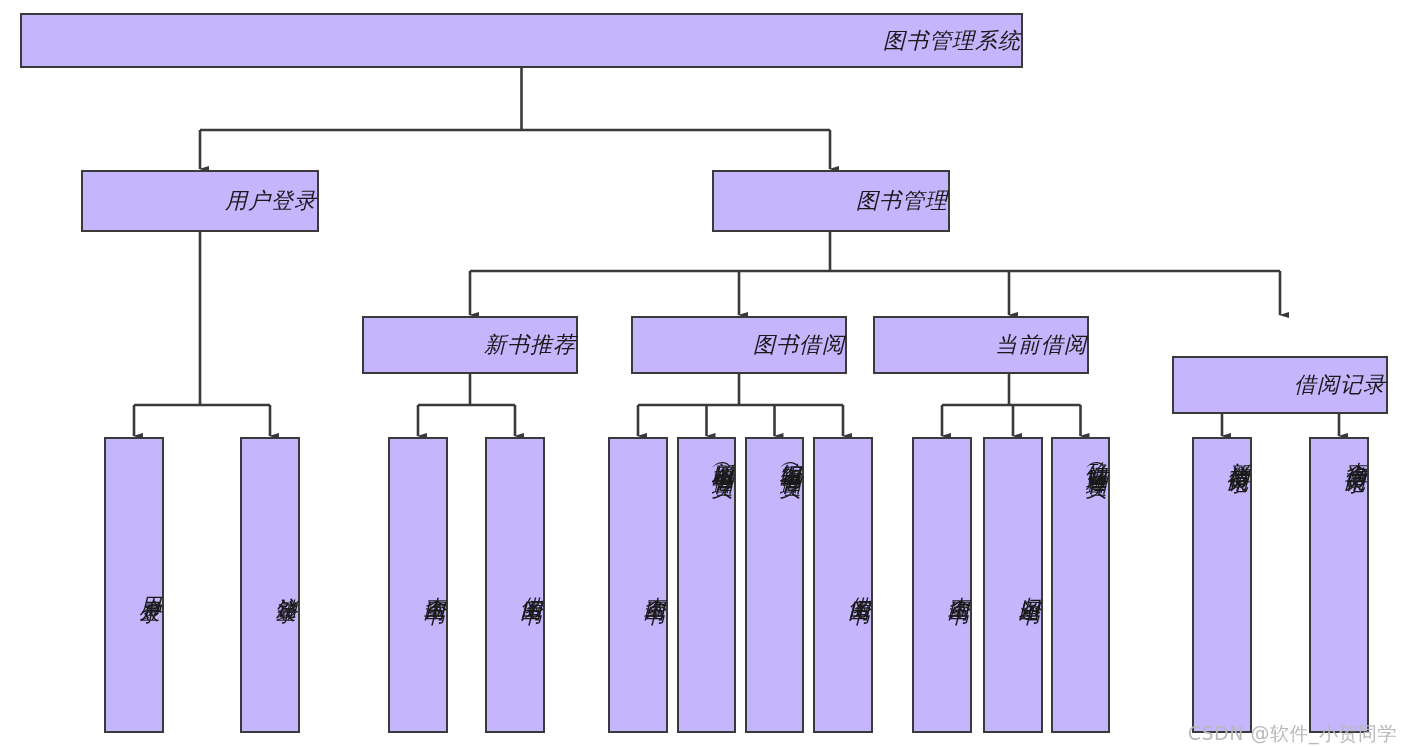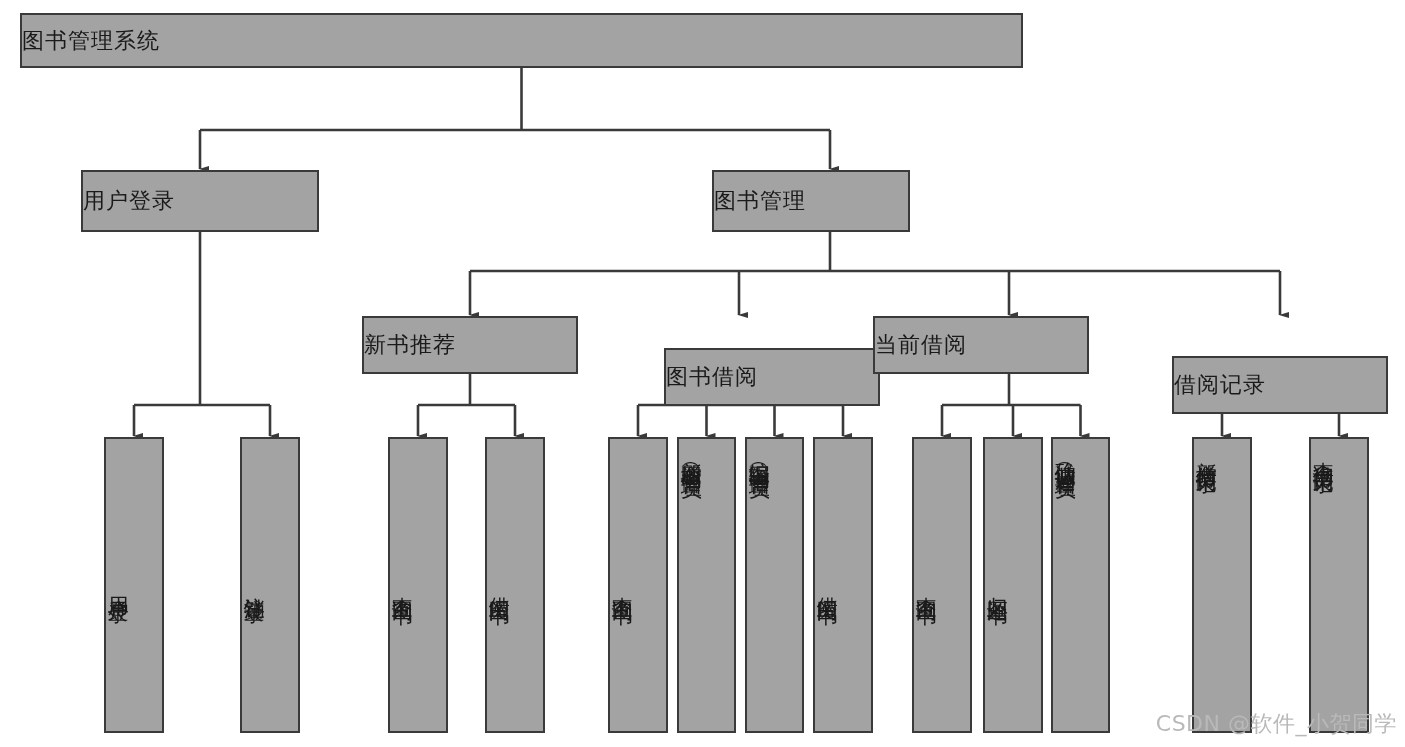--- a/index.html
+++ b/index.html
@@ -19,25 +19,26 @@
     position: absolute;
     left: 0; top: 0;
     width: 1405px;
     height: 747px;
     pointer-events: none;
   }
   .node {
     position: absolute;
     box-sizing: border-box;
     border: 2.5px solid #3a3a3a;
-    background: #a3a3a3;
+    background: #c4b5fd;
     display: flex;
     align-items: center;
-    justify-content: flex-start;
+    justify-content: flex-end;
     color: #1a1a1a;
+    font-style: italic;
   }
   .node.h {
     font-size: 22px;
     letter-spacing: 1px;
   }
   .node.v {
     align-items: flex-start;
     padding-top: 6px;
   }
   .vtext {
@@ -48,22 +49,22 @@
     letter-spacing: 2.5px;
     white-space: nowrap;
   }
   .node.v.centered {
     align-items: center;
     padding-top: 0;
   }
   #watermark {
     position: absolute;
     right: 8px;
-    bottom: 8px;
-    font-size: 22px;
+    bottom: 0;
+    font-size: 19px;
     color: #b9b9b9;
     letter-spacing: 0.5px;
     white-space: nowrap;
   }
 </style>
 </head>
 <body>
 
 <div id="canvas">
 
@@ -110,27 +111,27 @@
       </g>
   </svg>
 
   <div id="nodes">
       <div class="node h" style="left: 20px; top: 13px; width: 1003px; height: 55px;">
         <span>图书管理系统</span>
       </div>
       <div class="node h" style="left: 81px; top: 170px; width: 238px; height: 62px;">
         <span>用户登录</span>
       </div>
-      <div class="node h" style="left: 712px; top: 170px; width: 198px; height: 62px;">
+      <div class="node h" style="left: 712px; top: 170px; width: 238px; height: 62px;">
         <span>图书管理</span>
       </div>
       <div class="node h" style="left: 362px; top: 316px; width: 216px; height: 58px;">
         <span>新书推荐</span>
       </div>
-      <div class="node h" style="left: 664px; top: 316px; width: 216px; height: 58px; margin-top: 32px;">
+      <div class="node h" style="left: 631px; top: 316px; width: 216px; height: 58px;">
         <span>图书借阅</span>
       </div>
       <div class="node h" style="left: 873px; top: 316px; width: 216px; height: 58px;">
         <span>当前借阅</span>
       </div>
       <div class="node h" style="left: 1172px; top: 316px; width: 216px; height: 58px; margin-top: 40px;">
         <span>借阅记录</span>
       </div>
       <div class="node v centered" style="left: 104px; top: 437px; width: 60px; height: 296px;">
         <span class="vtext">用户登录</span>

